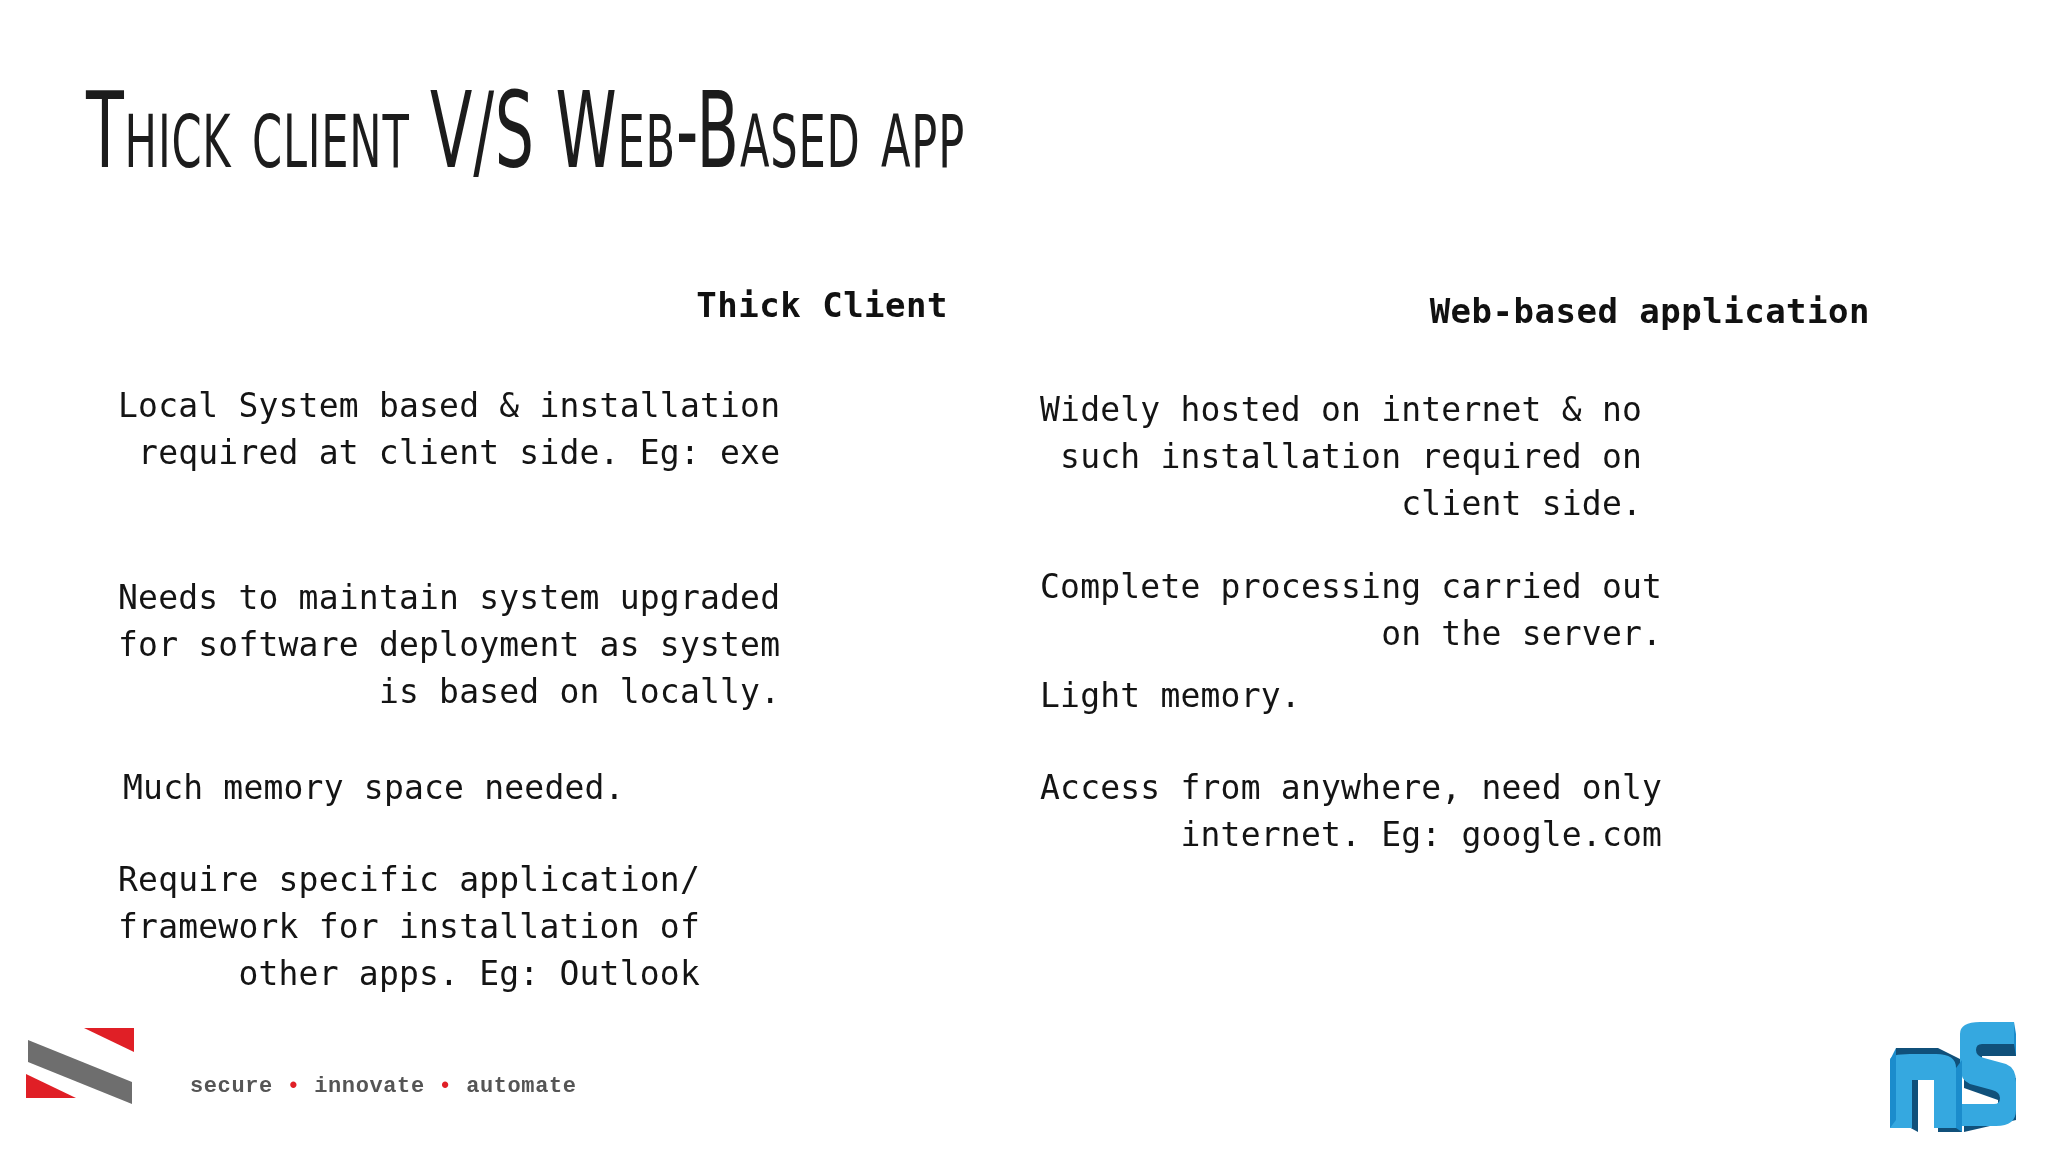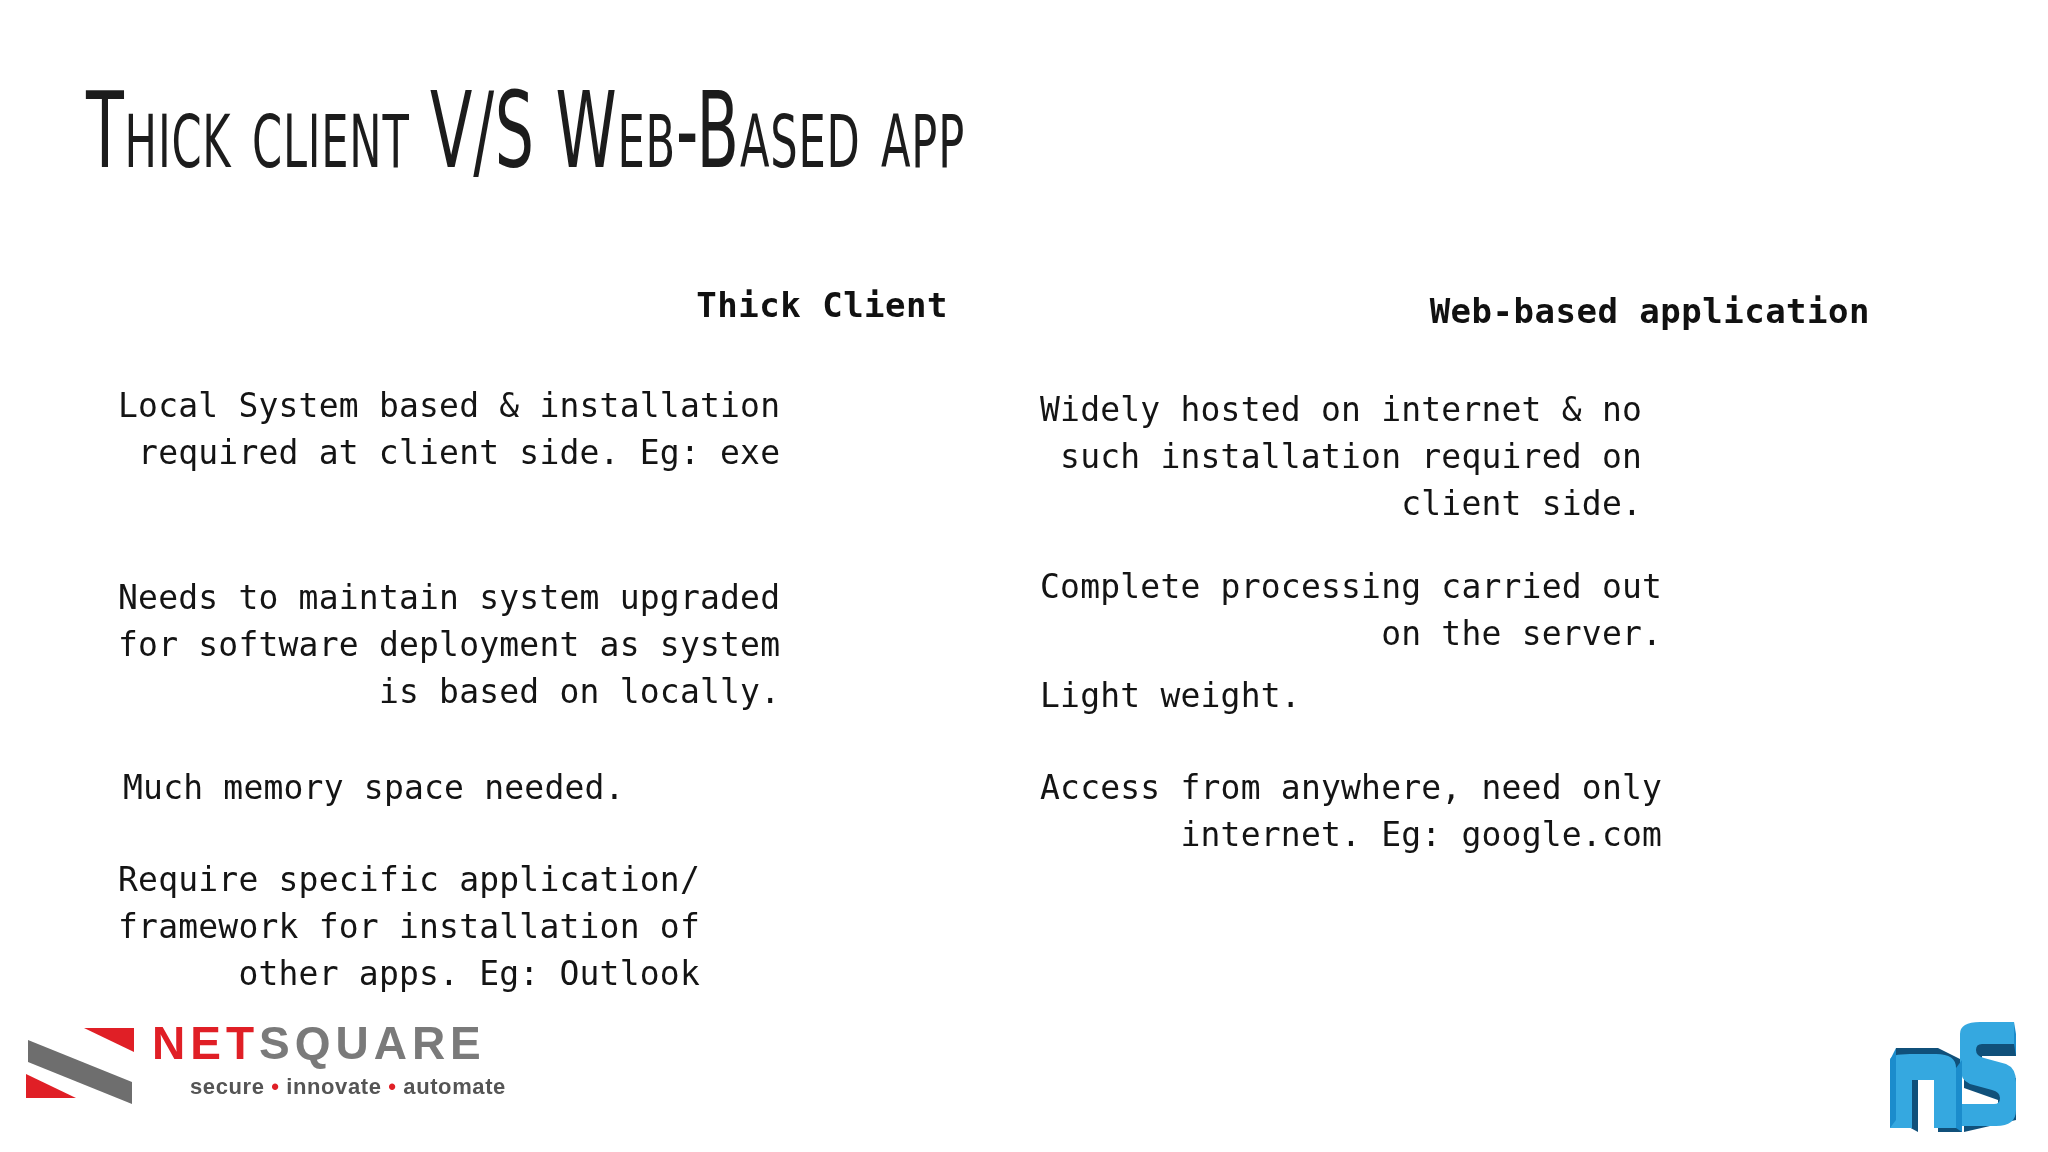--- a/index.html
+++ b/index.html
@@ -139,21 +139,21 @@
     line-height: 1;
     white-space: nowrap;
   }
   .wordmark .net { color: #e01f26; }
   .wordmark .square { color: #7a7a7a; }
 
   .tagline {
     position: absolute;
     left: 182px;
     top: 62px;
-    font-family: Liberation Sans, sans-serif;
+    font-family: Liberation Mono, monospace;
     font-size: 22px;
     font-weight: 700;
     color: #555555;
     letter-spacing: 0.6px;
     white-space: nowrap;
   }
   .tagline .dot { color: #e01f26; }
 
   
   .ns3d-logo {
@@ -189,37 +189,34 @@
     </div>
 
     <div class="column right">
       <div class="col-heading">Web-based application</div>
 
       <div class="para p0">Widely hosted on internet &amp; no
 such installation required on
 client side.</div>
       <div class="para p1">Complete processing carried out
 on the server.</div>
-      <div class="para p2">Light weight.</div>
+      <div class="para p2">Light memory.</div>
       <div class="para p3">Access from anywhere, need only
 internet. Eg: google.com</div>
     </div>
 
   </div>
 
   <div class="netsquare-logo">
     <div class="ns-mark">
       <div class="tri-top"></div>
       <div class="bar"></div>
       <div class="tri-bot"></div>
     </div>
 
-    <div class="wordmark">
-      <span class="net">NET</span><span class="square">SQUARE</span>
-    </div>
 
     <div class="tagline">
       <span>secure</span>
       <span class="dot">•</span>
       <span>innovate</span>
       <span class="dot">•</span>
       <span>automate</span>
     </div>
   </div>
 

